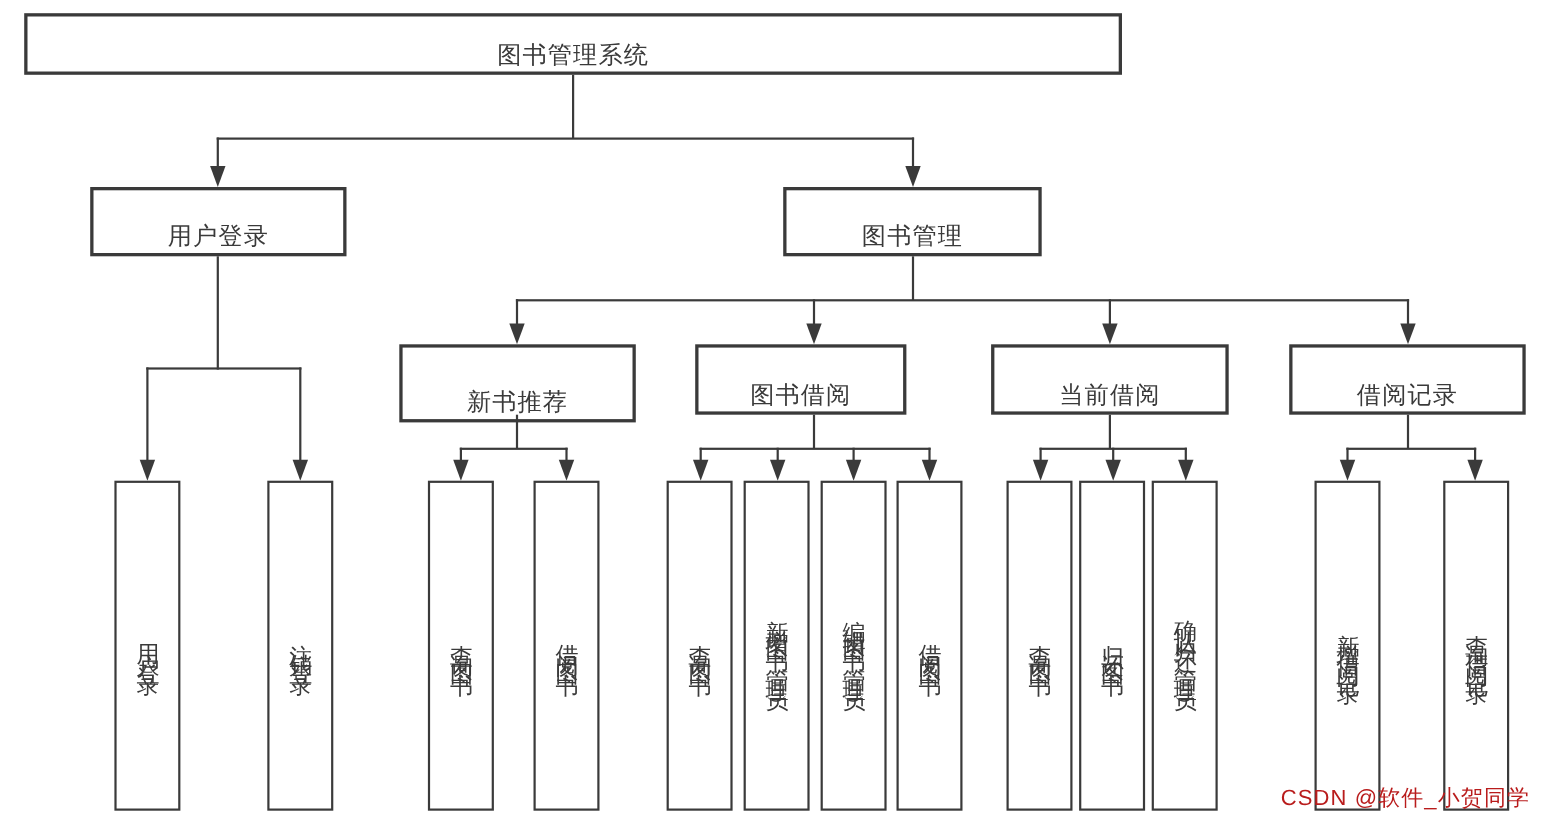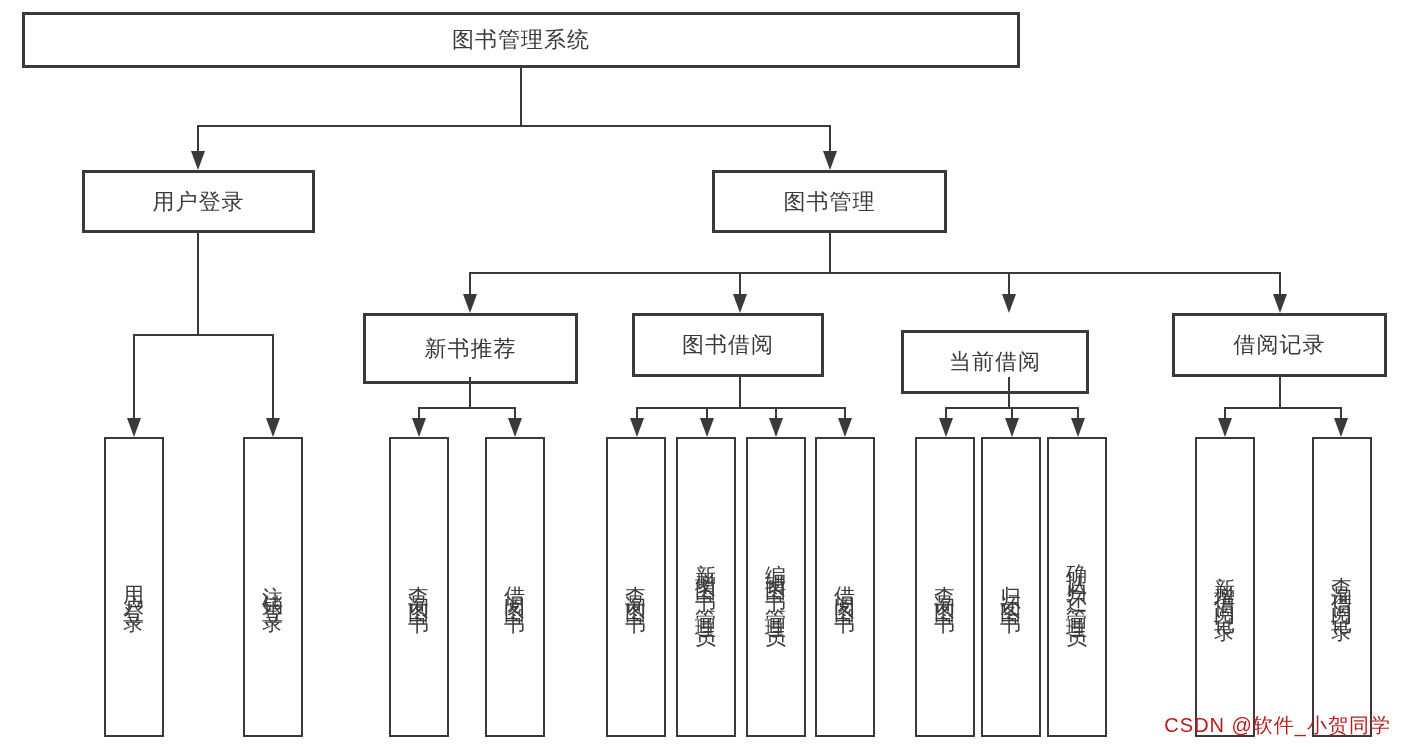--- a/index.html
+++ b/index.html
@@ -5,21 +5,21 @@
   html,body{margin:0;padding:0;background:#ffffff;}
   body{
     width:1405px;height:747px;position:relative;overflow:hidden;
     font-family:"Liberation Sans","DejaVu Sans",sans-serif;
     color:#3a3a3a;
   }
   .box{
     position:absolute;
     background:#ffffff;
     border:3px solid #3a3a3a;
-    display:flex;align-items:center;justify-content:center;
+    display:flex;align-items:flex-end;justify-content:center;
     font-size:22px;color:#3a3a3a;
     box-sizing:border-box;
     letter-spacing:1px;
   }
   .leaf{
     position:absolute;
     background:#ffffff;
     border:2px solid #3a3a3a;
     display:flex;align-items:center;justify-content:center;
     box-sizing:border-box;
@@ -86,21 +86,21 @@
 <i class="arrow" style="left:733px;top:294px"></i>
 <i class="arrow" style="left:1002px;top:294px"></i>
 <i class="arrow" style="left:1273px;top:294px"></i>
 
 <div class="box" style="left:363px;top:313px;width:215px;height:71px">
   <span>新书推荐</span>
 </div>
 <div class="box" style="left:632px;top:313px;width:192px;height:64px">
   <span>图书借阅</span>
 </div>
-<div class="box" style="left:901px;top:330px;width:188px;height:64px">
+<div class="box" style="left:901px;top:313px;width:216px;height:64px">
   <span>当前借阅</span>
 </div>
 <div class="box" style="left:1172px;top:313px;width:215px;height:64px">
   <span>借阅记录</span>
 </div>
 
 <i class="ln" style="left:469px;top:377px;width:2px;height:31px"></i>
 <i class="ln" style="left:418px;top:407px;width:98px;height:2px"></i>
 <i class="ln" style="left:418px;top:407px;width:2px;height:14px"></i>
 <i class="ln" style="left:514px;top:407px;width:2px;height:14px"></i>

